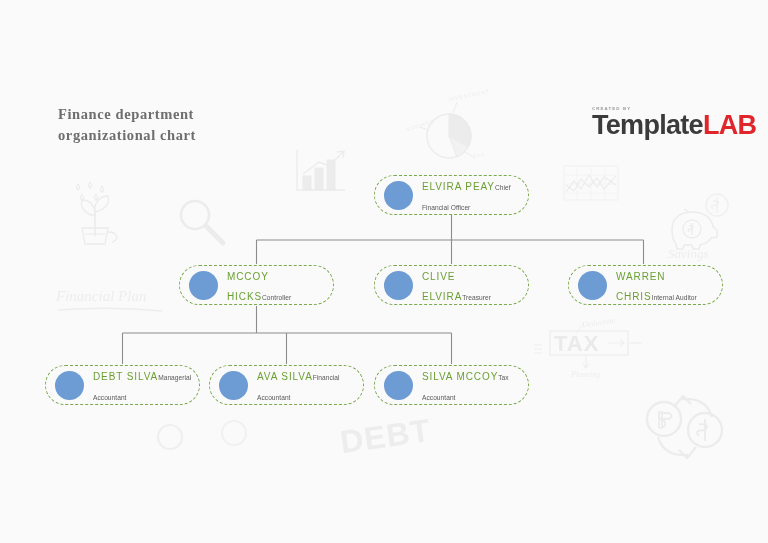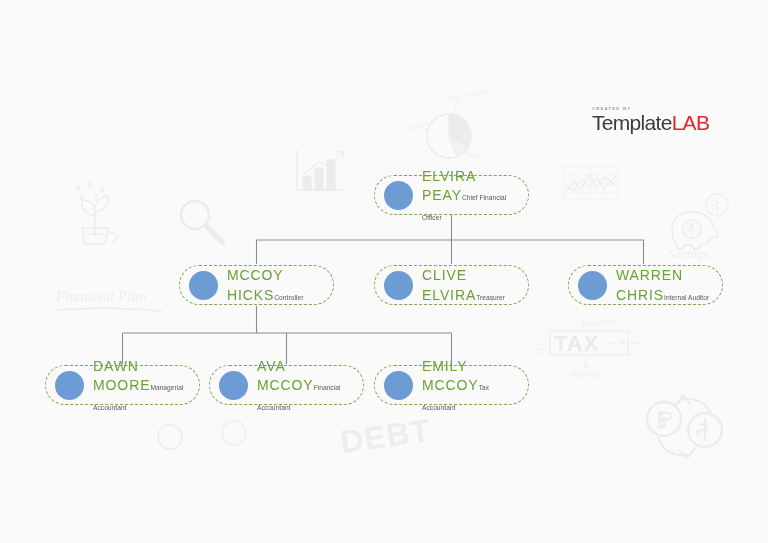--- a/index.html
+++ b/index.html
@@ -63,22 +63,22 @@
     text-align: left;
   }
   #brand-created {
     font-size: 4.4px;
     letter-spacing: 1.1px;
     font-weight: bold;
     color: #9a9a9a;
     margin-bottom: 1px;
   }
   #brand-wordmark {
-    font-size: 21px;
-    font-weight: normal;
+    font-size: 27px;
+    font-weight: bold;
     letter-spacing: -0.7px;
     line-height: 1;
   }
   .brand-a { color: #3b3b3b; }
   .brand-b { color: #e0252b; }
 
   
   #connectors {
     position: absolute;
     left: 0; top: 0;
@@ -102,21 +102,21 @@
     background: #6d9bd4;
     flex: 0 0 auto;
     margin-left: 9px;
   }
   .node-text {
     margin-left: 9px;
     margin-right: 6px;
     line-height: 1.22;
   }
   .node-name {
-    font-size: 14px;
+    font-size: 10px;
     letter-spacing: 0.9px;
     color: #6aa032;
     margin-top: 20px;
   }
   .node-role {
     font-size: 6.6px;
     letter-spacing: 0.05px;
     color: #585858;
   }
 </style>
@@ -219,20 +219,22 @@
       <path d="M50 70 q-24 2 -30 -18" stroke="#ececec" stroke-width="2.3" fill="none"></path>
       <path d="M58 62 L49 73 L41 65" stroke="#ececec" stroke-width="2.3" fill="none"></path>
     </svg>
 
     <svg class="wm" style="left:700px; top:188px;" width="34" height="34" viewBox="0 0 34 34">
       <circle cx="17" cy="17" r="11" stroke="#f0f0f0" stroke-width="1.5" fill="none"></circle>
       <path d="M17 9 L17 25 M13 13 q8 0 4 4 q-8 0 -4 4" stroke="#f0f0f0" stroke-width="1.4" fill="none"></path>
     </svg>
   </div>
 
+  <div id="chart-title">Finance department
+organizational chart</div>
 
   <div id="brand-logo">
     <div id="brand-created">CREATED BY</div>
     <div id="brand-wordmark"><span class="brand-a">Template</span><span class="brand-b">LAB</span>
     </div>
   </div>
 
   <svg id="connectors" viewBox="0 0 768 543">
     <g stroke="#8c8c8c" stroke-width="1.1" fill="none">
 
@@ -274,31 +276,31 @@
   <div class="node" style="left:568px; top:265px; width:155px; height:40px;">
     <div class="node-avatar"></div>
     <div class="node-text">
       <span class="node-name">WARREN CHRIS</span><span class="node-role">Internal Auditor</span>
     </div>
   </div>
 
   <div class="node" style="left:45px; top:365px; width:155px; height:40px;">
     <div class="node-avatar"></div>
     <div class="node-text">
-      <span class="node-name">DAWN MOORE</span><span class="node-role">Managerial Accountant</span>
+      <span class="node-name">DEBT SILVA</span><span class="node-role">Managerial Accountant</span>
     </div>
   </div>
 
   <div class="node" style="left:209px; top:365px; width:155px; height:40px;">
     <div class="node-avatar"></div>
     <div class="node-text">
-      <span class="node-name">AVA MCCOY</span><span class="node-role">Financial Accountant</span>
+      <span class="node-name">AVA SILVA</span><span class="node-role">Financial Accountant</span>
     </div>
   </div>
 
   <div class="node" style="left:374px; top:365px; width:155px; height:40px;">
     <div class="node-avatar"></div>
     <div class="node-text">
-      <span class="node-name">EMILY MCCOY</span><span class="node-role">Tax Accountant</span>
+      <span class="node-name">SILVA MCCOY</span><span class="node-role">Tax Accountant</span>
     </div>
   </div>
 
 </div>
 
 </body></html>

